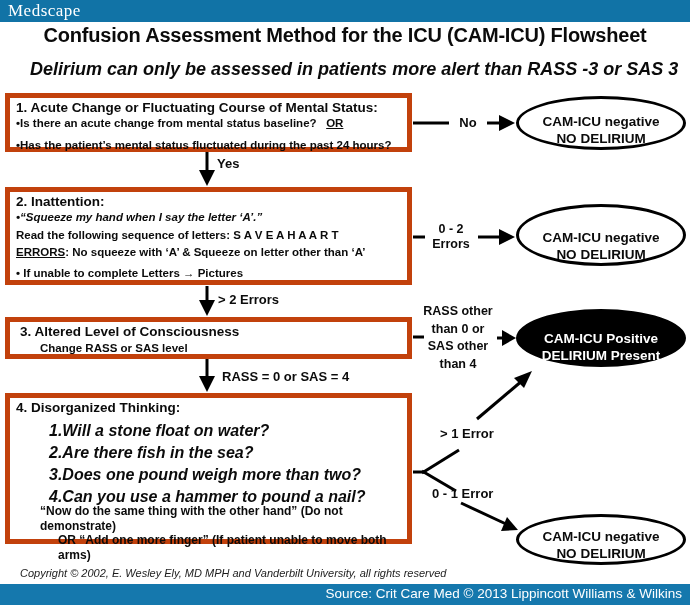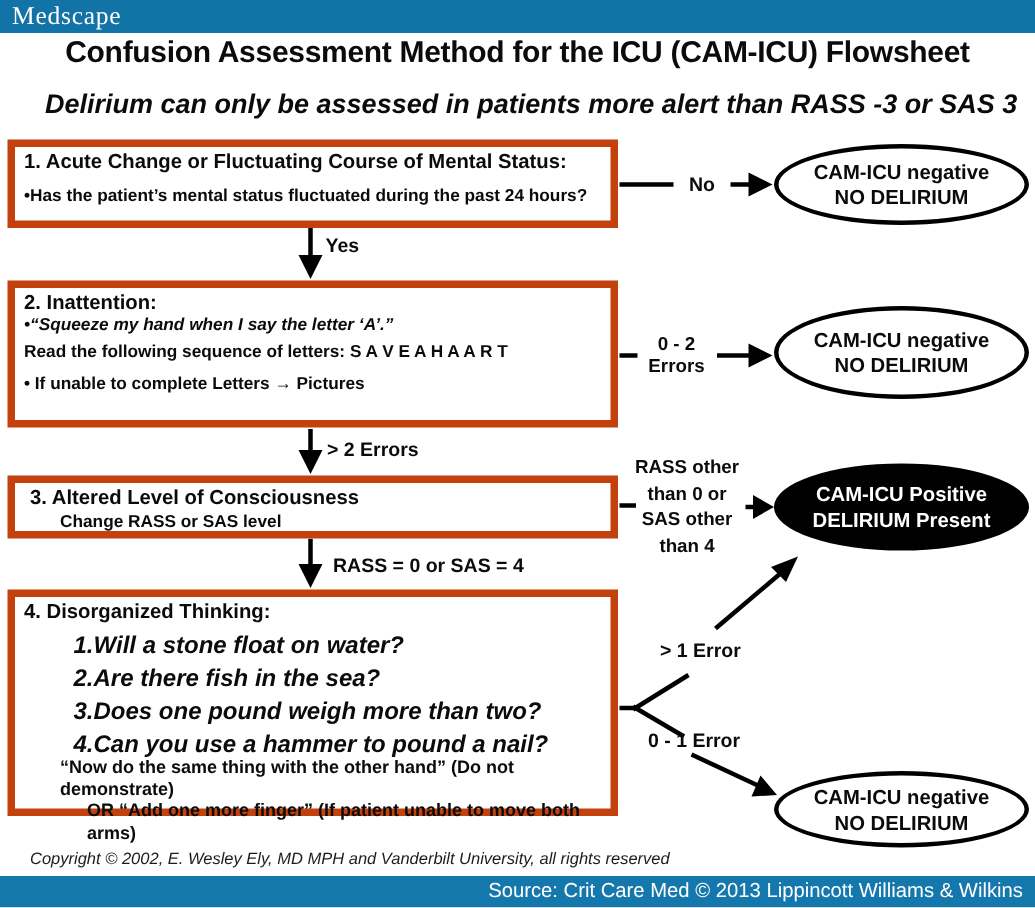--- a/index.html
+++ b/index.html
@@ -33,21 +33,21 @@
   .box2 .pics{margin-top:9px;}
   .u{text-decoration:underline;}
   .box4 .q{font-size:16px;font-weight:bold;margin:7px 0 0 33px;line-height:15px;font-style:italic;}
   .box4 .cmd{font-size:12px;font-weight:bold;line-height:14.5px;}
   .box4 .cmd1{margin-top:8px;}
   .box4 .cmd2{margin-left:24px;}
   .box4 .cmd3{margin-left:42px;}
   .box3 .sub{margin-top:2px;margin-left:20px;font-size:11.5px;font-weight:bold;}
   
   .ellipse{position:absolute;border:3px solid #000;border-radius:50%;background:#fff;
-    display:flex;flex-direction:column;align-items:center;justify-content:center;
+    display:flex;flex-direction:column;align-items:center;justify-content:flex-end;
     font-size:13.5px;font-weight:bold;color:#0b0b0b;text-align:center;line-height:17px;box-sizing:border-box;}
   .e1{left:516px;top:96px;width:170px;height:54px;}
   .e2{left:516px;top:204px;width:170px;height:62px;}
   .epos{left:516px;top:309px;width:170px;height:58px;background:#000;color:#ffffff;border-color:#000;}
   .e3{left:516px;top:514px;width:170px;height:51px;}
   
   .lbl{position:absolute;font-weight:bold;color:#0b0b0b;font-size:13px;line-height:15px;}
   .lbl-no{left:450px;top:115px;width:36px;text-align:center;}
   .lbl-yes{left:217px;top:156px;}
   .lbl-02{left:426px;top:222px;width:50px;text-align:center;font-size:12.5px;}
@@ -103,27 +103,29 @@
     <line x1="477" y1="419" x2="523" y2="380"></line>
     <polygon points="532,371 524,388 514,378"></polygon>
 
     <line x1="422" y1="471" x2="456" y2="491"></line>
     <line x1="461" y1="503" x2="506" y2="524"></line>
     <polygon points="518,530 501,531 507,517"></polygon>
   </svg>
 
   <div class="box box1">
     <div class="box-title">1. Acute Change or Fluctuating Course of Mental Status:</div>
+    <div class="b-line b1"><span>•Is there an acute change from mental status baseline?</span>&nbsp;&nbsp;&nbsp;<span class="u">OR</span></div>
     <div class="b-line b2">•Has the patient’s mental status fluctuated during the past 24 hours?</div>
   </div>
 
   <div class="box box2">
     <div class="box-title">2. Inattention:</div>
     <div class="b-line q">•“Squeeze my hand when I say the letter ‘A’.”</div>
     <div class="b-line seq">Read the following sequence of letters: S A V E A H A A R T</div>
+    <div class="b-line err"><span class="u">ERRORS</span><span>: No squeeze with ‘A’ &amp; Squeeze on letter other than ‘A’</span></div>
     <div class="b-line pics">• If unable to complete Letters → Pictures</div>
   </div>
 
   <div class="box box3">
     <div class="box-title">3. Altered Level of Consciousness</div>
     <div class="sub">Change RASS or SAS level</div>
   </div>
 
   <div class="box box4">
     <div class="box-title">4. Disorganized Thinking:</div>

